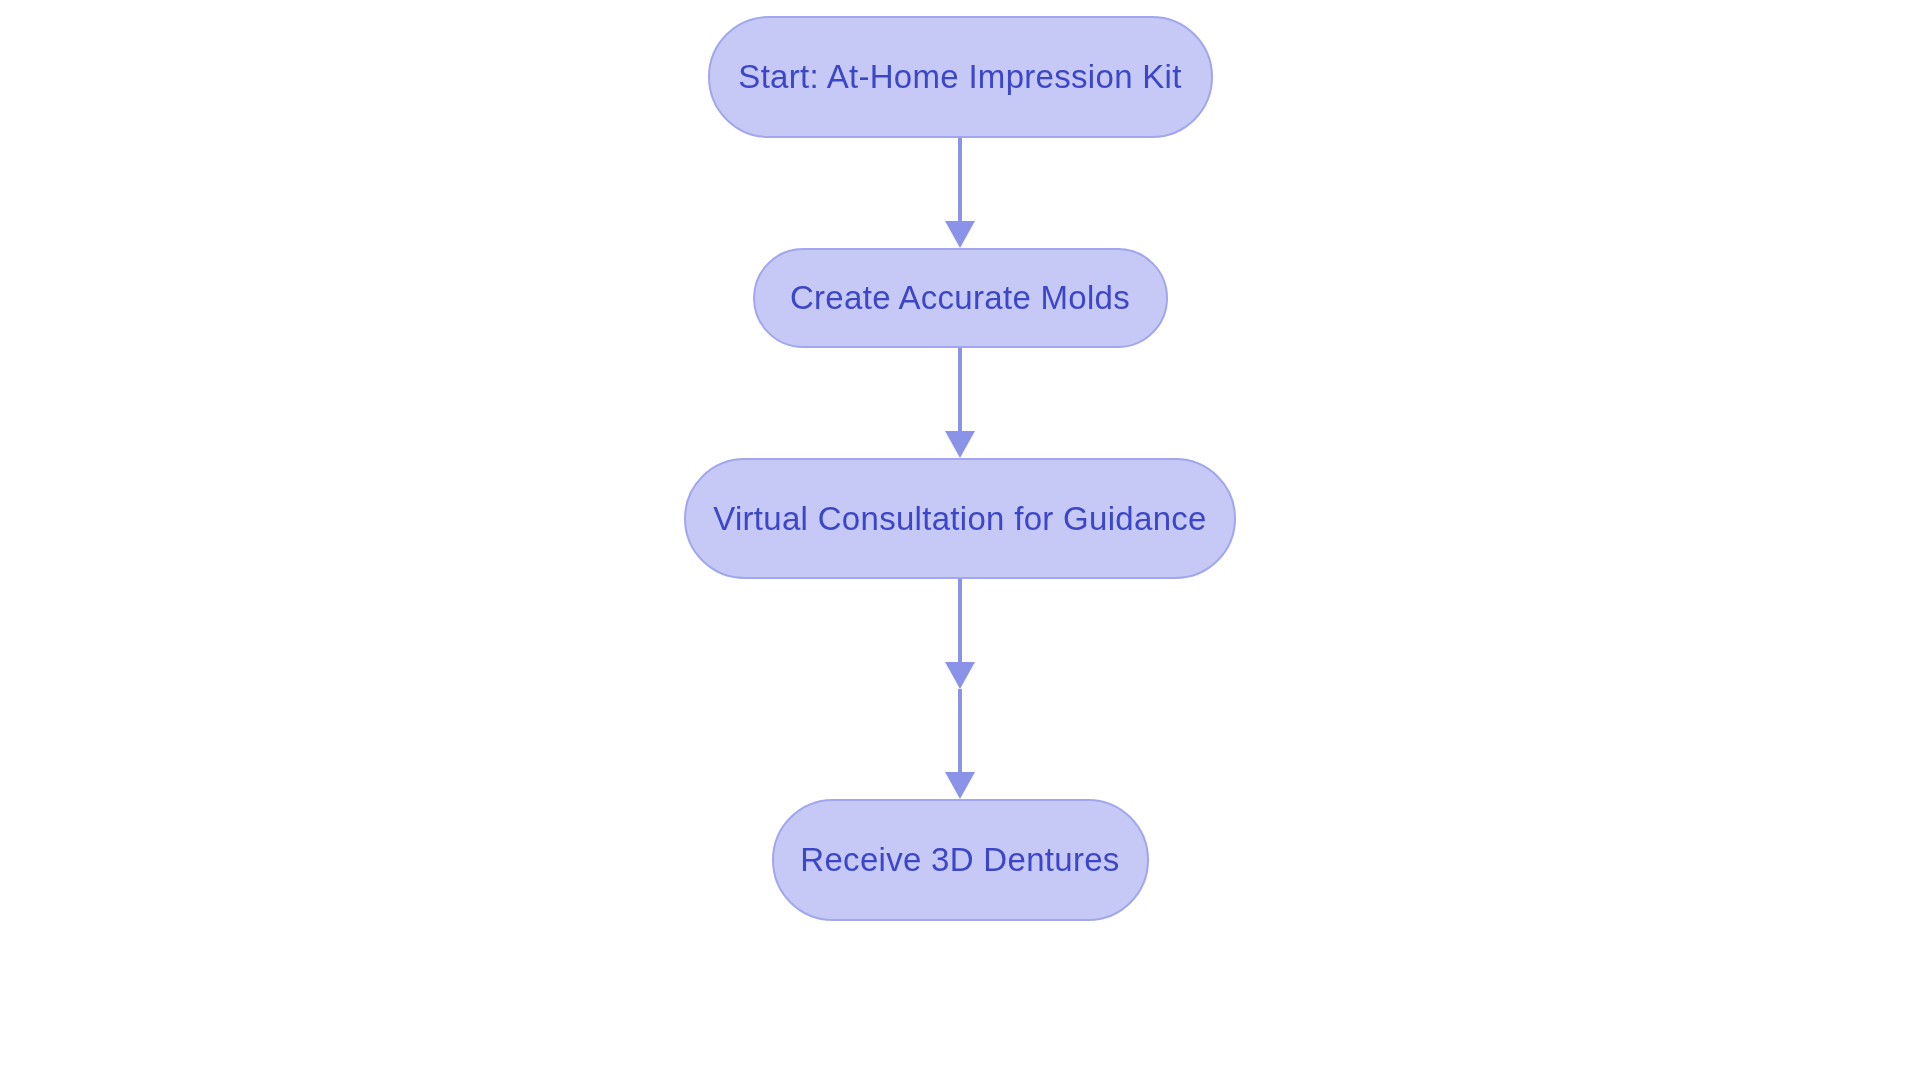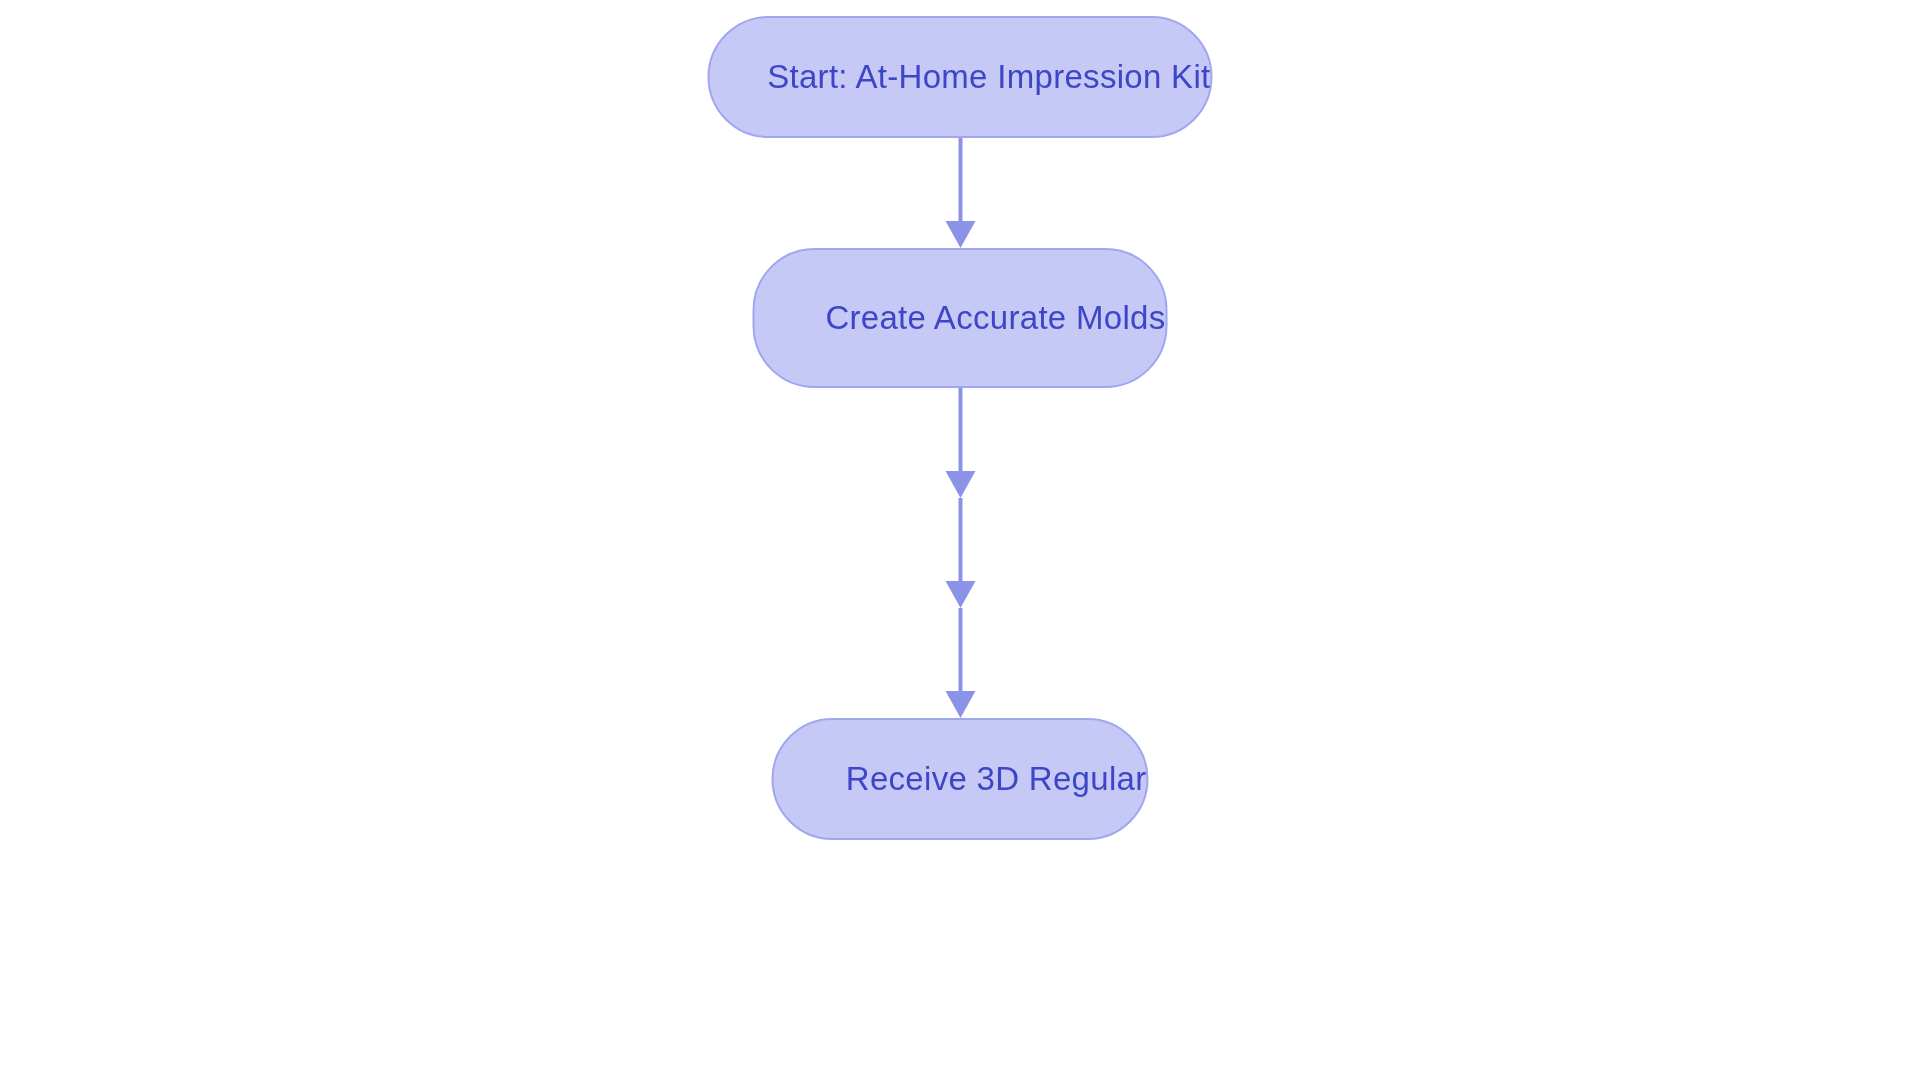--- a/index.html
+++ b/index.html
@@ -22,32 +22,32 @@
     top: 16px;
     transform: translateX(-50%);
     display: flex;
     flex-direction: column;
     align-items: center;
   }
   .flow-node {
     box-sizing: border-box;
     display: flex;
     align-items: center;
-    justify-content: flex-end;
+    justify-content: center;
     background: var(--node-fill, #c6c9f5);
     border: 2px solid var(--node-border, #a0a7ee);
     border-radius: 62px;
     color: var(--node-text, #3d46c7);
     font-size: 33px;
     letter-spacing: 0.3px;
     white-space: nowrap;
     text-align: center;
   }
   .n0 { width: 505px; height: 122px; }
-  .n1 { width: 415px; height: 140px; }
+  .n1 { width: 415px; height: 100px; }
   .n2 { width: 552px; height: 121px; }
   .n3 { width: 440px; height: 120px; }
   .n4 { width: 377px; height: 122px; }
   .arrow {
     width: 34px;
     height: 110px;
     display: block;
   }
   .arrow-line {
     stroke: var(--arrow, #8b93e9);
@@ -74,30 +74,33 @@
 
     <div class="flow-node n1">
       <span>Create Accurate Molds</span>
     </div>
 
     <svg class="arrow" viewBox="0 0 34 110" aria-hidden="true">
       <line class="arrow-line" x1="17" y1="0" x2="17" y2="86"></line>
       <polygon class="arrow-head" points="2,83 32,83 17,110"></polygon>
     </svg>
 
+    <div class="flow-node n2">
+      <span>Virtual Consultation for Guidance</span>
+    </div>
 
     <svg class="arrow" viewBox="0 0 34 110" aria-hidden="true">
       <line class="arrow-line" x1="17" y1="0" x2="17" y2="86"></line>
       <polygon class="arrow-head" points="2,83 32,83 17,110"></polygon>
     </svg>
 
 
     <svg class="arrow" viewBox="0 0 34 110" aria-hidden="true">
       <line class="arrow-line" x1="17" y1="0" x2="17" y2="86"></line>
       <polygon class="arrow-head" points="2,83 32,83 17,110"></polygon>
     </svg>
 
     <div class="flow-node n4">
-      <span>Receive 3D Regular</span>
+      <span>Receive 3D Dentures</span>
     </div>
 
   </div>
 </div>
 
 </body></html>

